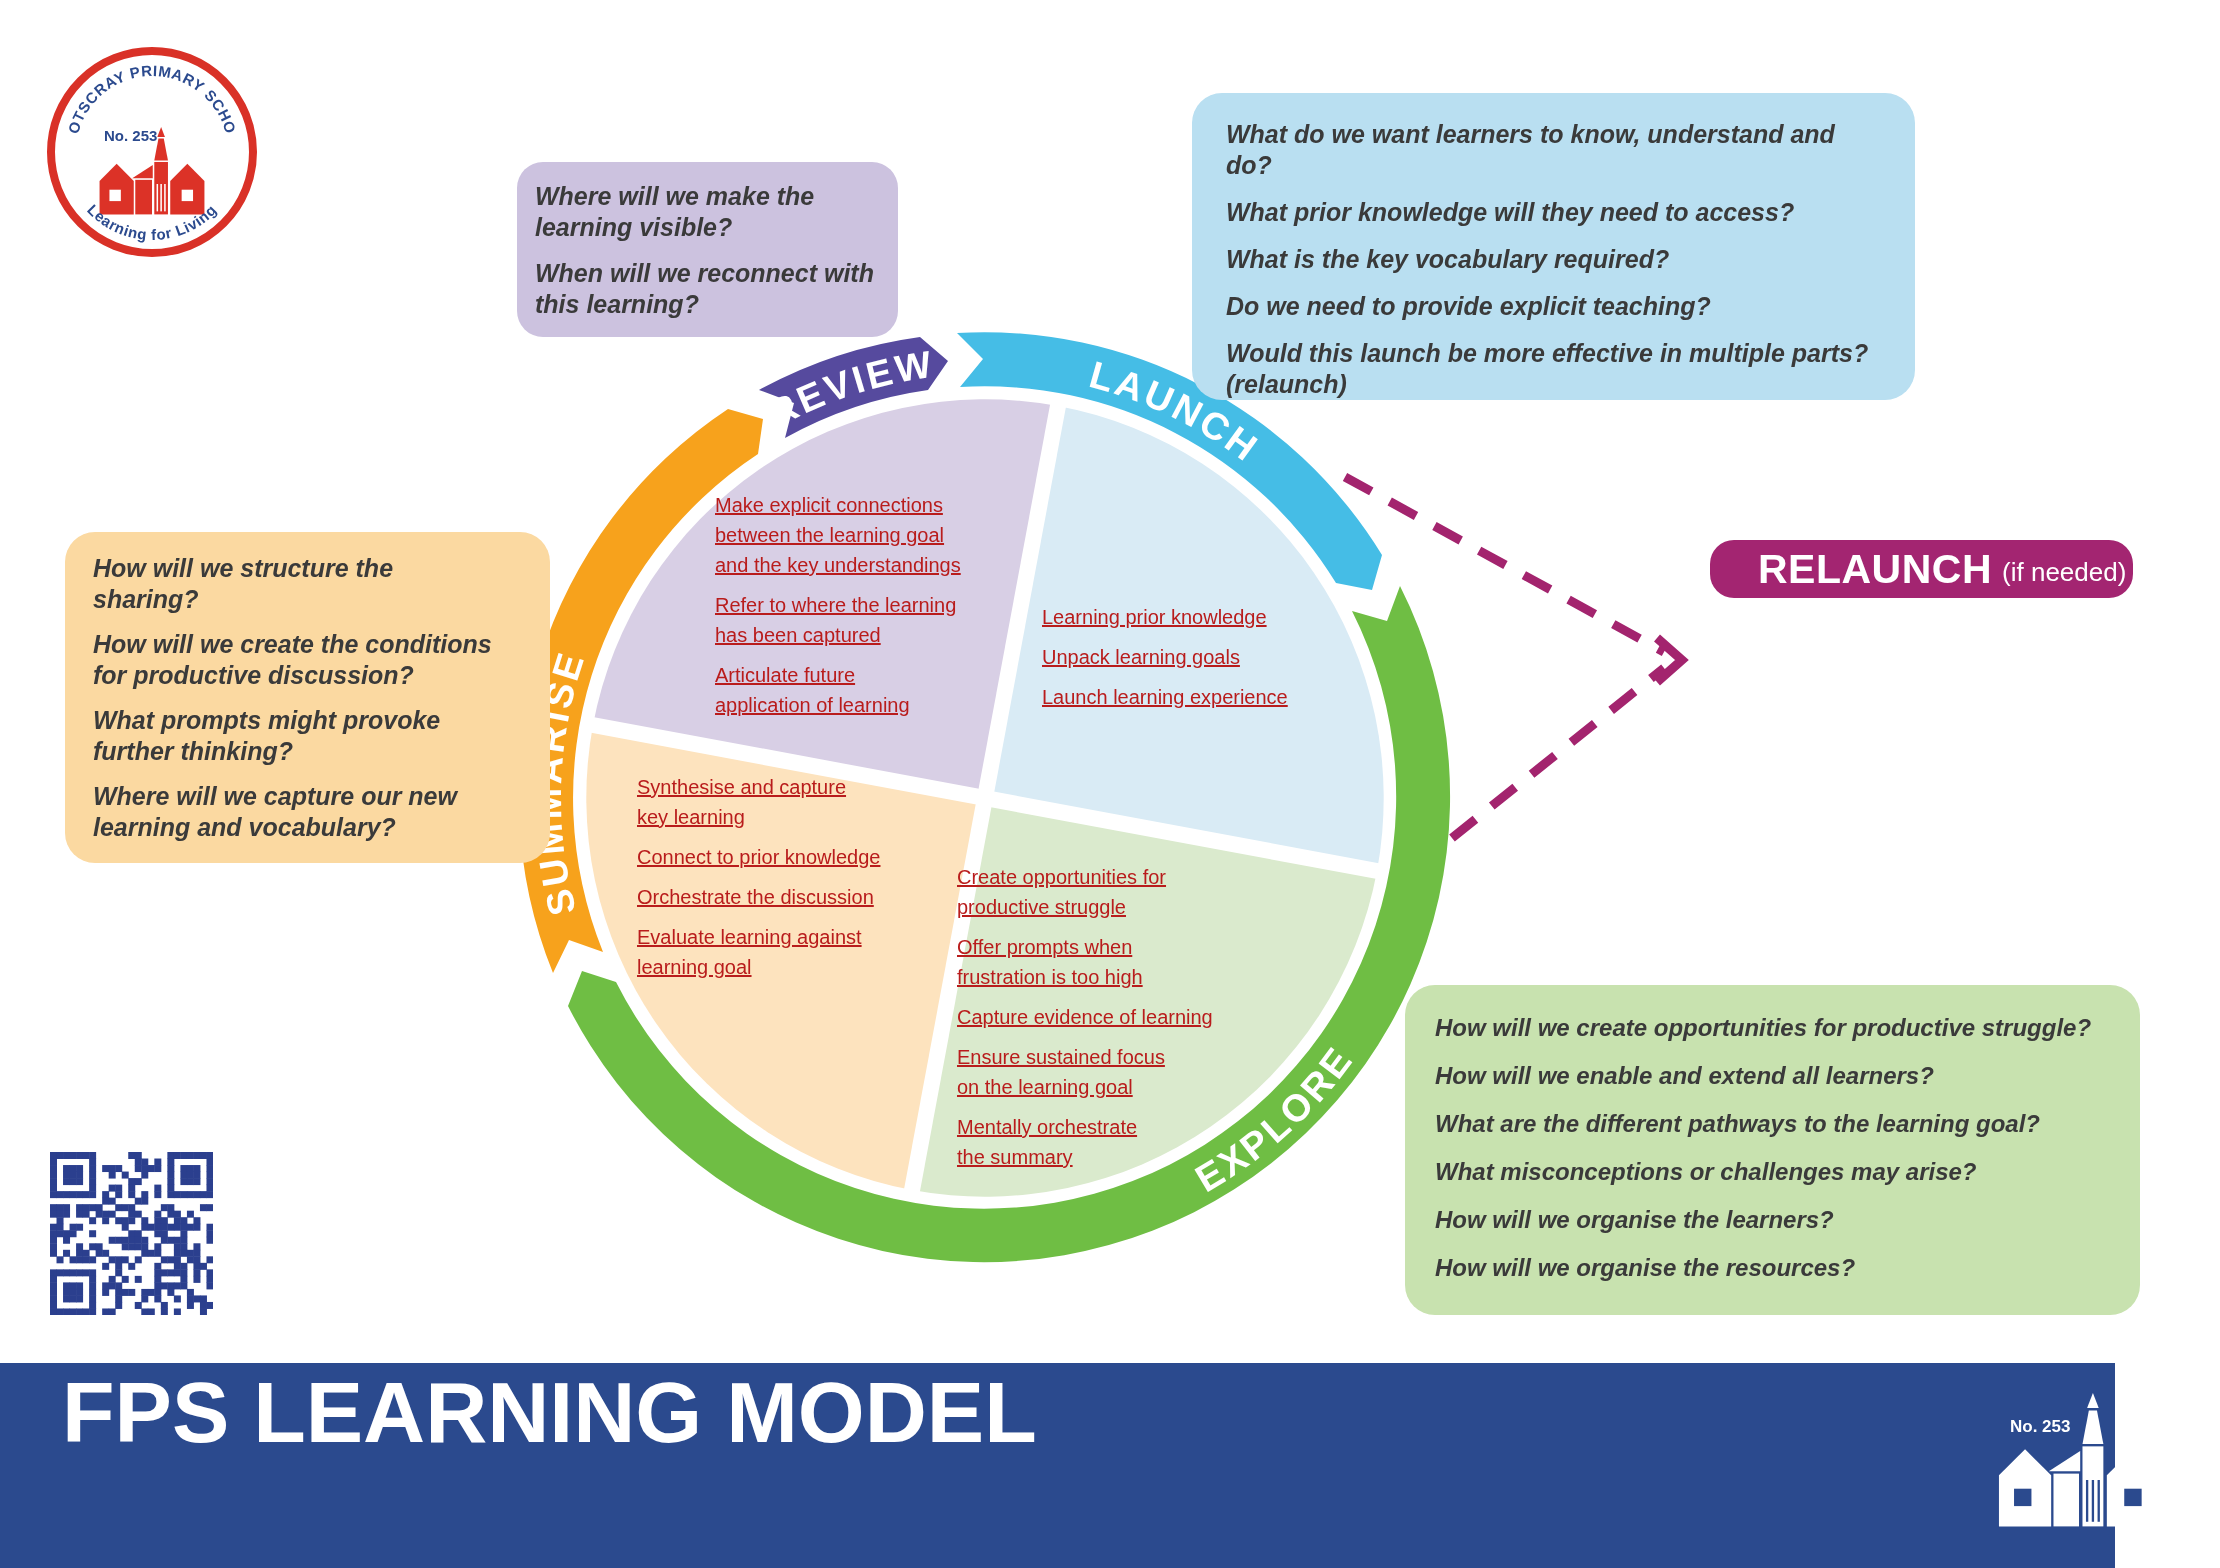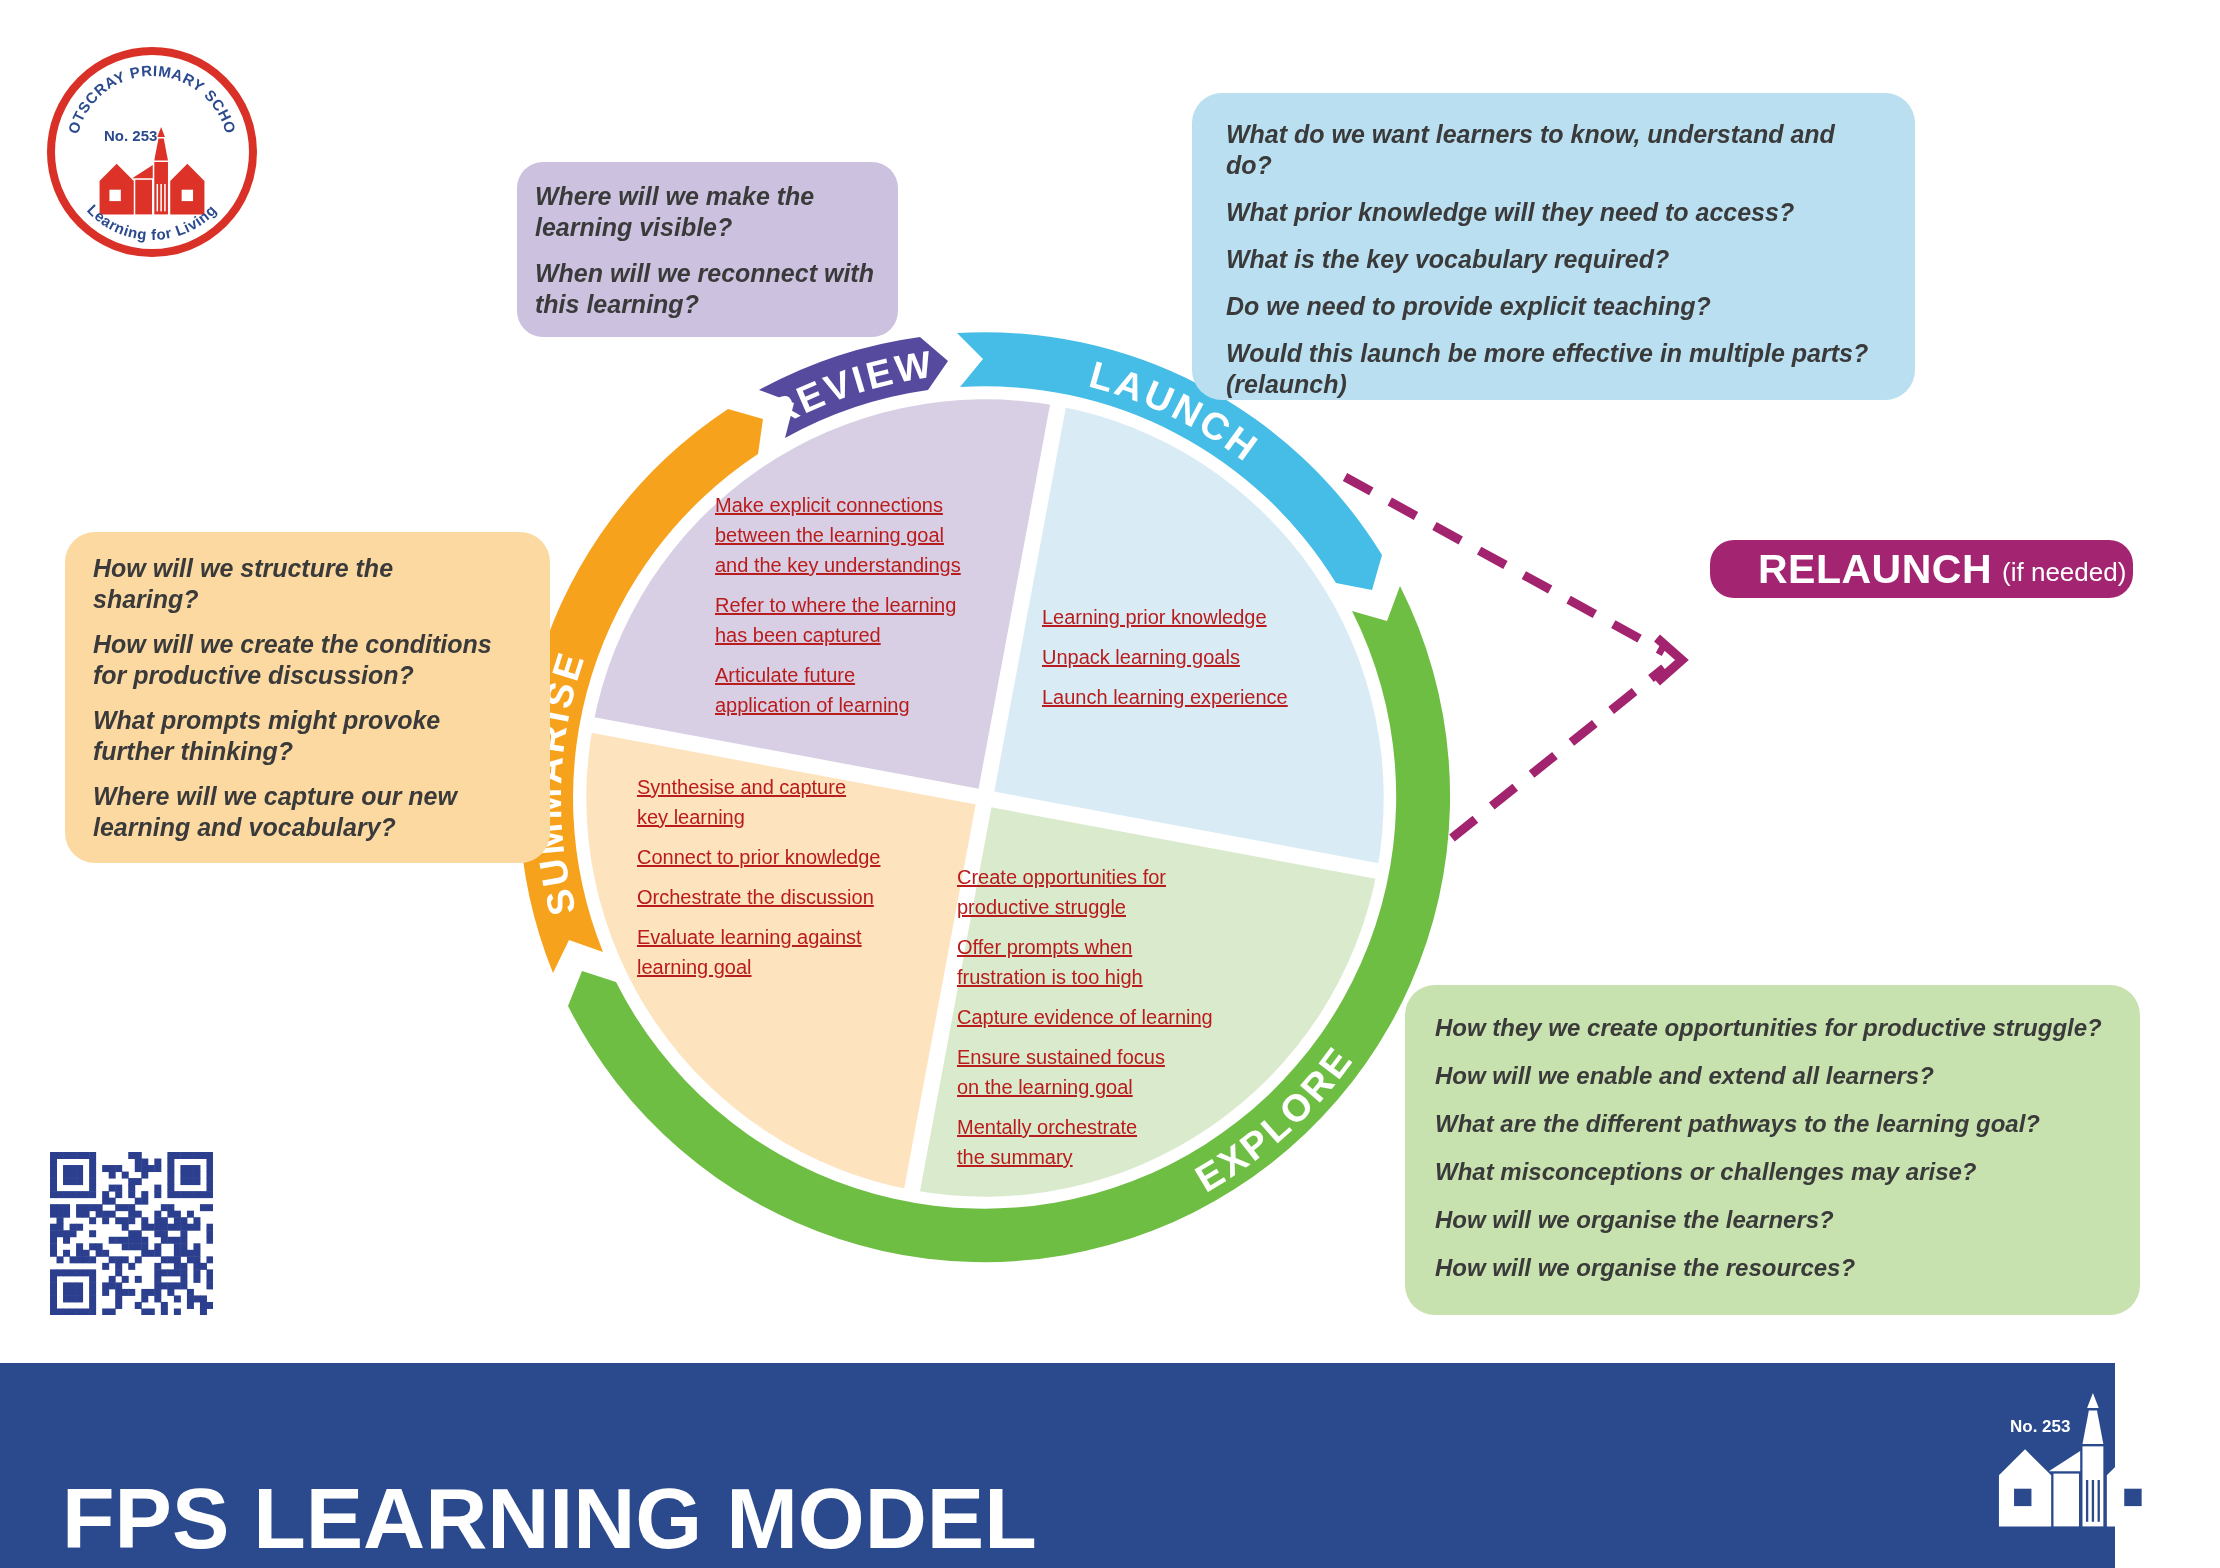--- a/index.html
+++ b/index.html
@@ -36,21 +36,21 @@
   
   .quad{position:absolute;color:#b91c1c;font-size:20px;line-height:30px;text-decoration:underline;}
   .quad p{margin:0 0 10px 0;}
   .q-review{left:715px;top:490px;width:320px;}
   .q-launch{left:1042px;top:602px;width:330px;}
   .q-summarise{left:637px;top:772px;width:300px;}
   .q-explore{left:957px;top:862px;width:332px;}
   
   .ring-label{fill:#ffffff;font-weight:bold;font-size:38px;letter-spacing:3px;font-family:"Liberation Sans",sans-serif;}
   
-  .footer{position:absolute;left:0;top:1363px;width:2115px;height:205px;display:flex;align-items:flex-end;}
+  .footer{position:absolute;left:0;top:1363px;width:2115px;height:205px;display:flex;align-items:flex-start;}
   .footer h1{margin:0;padding-left:62px;color:#ffffff;font-size:86px;letter-spacing:0px;font-weight:bold;}
   
   .logo-arc-text{fill:#2B4A8E;font-weight:bold;font-size:15px;letter-spacing:0.6px;font-family:"Liberation Sans",sans-serif;}
   .logo-no{fill:#2B4A8E;font-weight:bold;font-size:15px;font-family:"Liberation Sans",sans-serif;}
   .footer-no{fill:#ffffff;font-weight:bold;font-size:17px;font-family:"Liberation Sans",sans-serif;}
 </style>
 </head>
 <body>
 
 <svg class="abs" style="left:0;top:0" width="2220" height="1568" viewBox="0 0 2220 1568">
@@ -137,21 +137,21 @@
   </div>
 
 <div class="callout co-summarise" style="background: rgb(251, 217, 161);">
     <p>How will we structure the<br>sharing?</p>
     <p>How will we create the conditions<br>for productive discussion?</p>
     <p>What prompts might provoke<br>further thinking?</p>
     <p>Where will we capture our new<br>learning and vocabulary?</p>
   </div>
 
 <div class="callout co-explore" style="background: rgb(200, 226, 175);">
-    <p>How they we create opportunities for productive struggle?</p>
+    <p>How will we create opportunities for productive struggle?</p>
     <p>How will we enable and extend all learners?</p>
     <p>What are the different pathways to the learning goal?</p>
     <p>What misconceptions or challenges may arise?</p>
     <p>How will we organise the learners?</p>
     <p>How will we organise the resources?</p>
   </div>
 
 <div class="relaunch">
   <div class="relaunch-header" style="background: rgb(163, 37, 113); padding-left: 48px;">
     <span class="relaunch-title">RELAUNCH</span>

